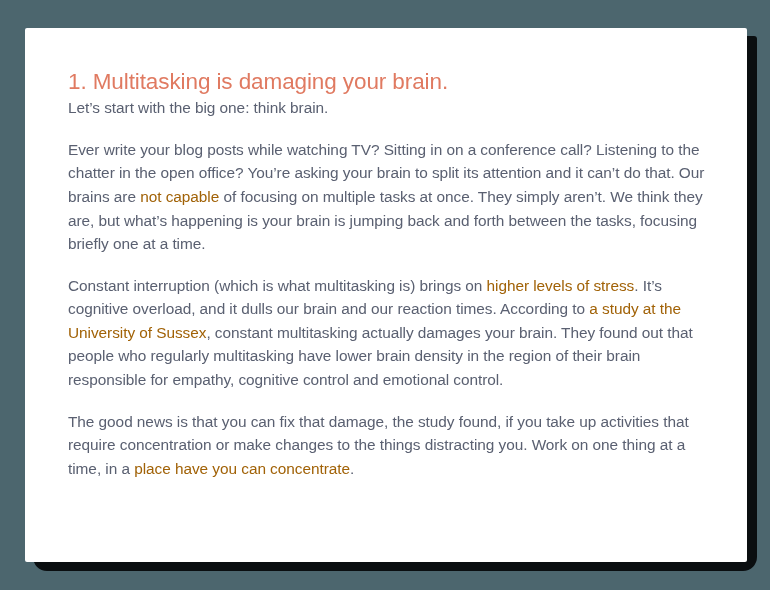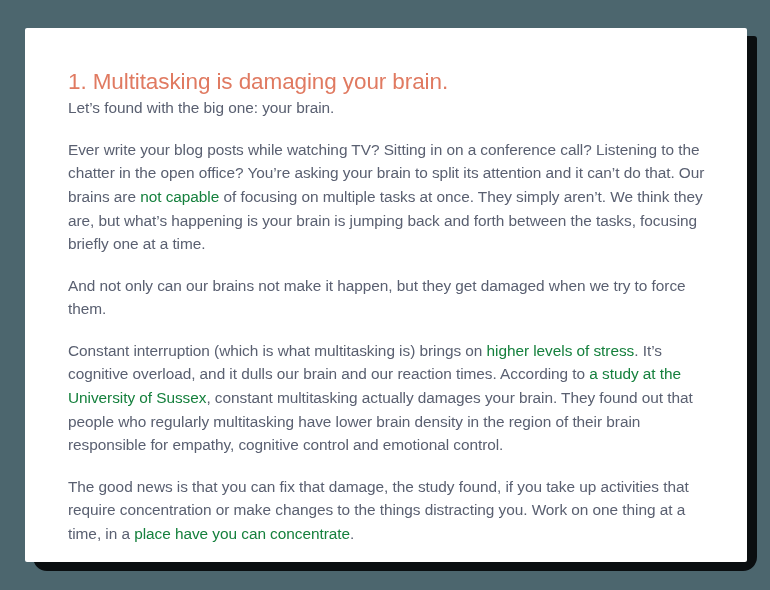--- a/index.html
+++ b/index.html
@@ -75,39 +75,38 @@
     padding: 0;
     letter-spacing: -0.05px;
   }
 
   p.body-para + p.body-para,
   h1.article-heading + p.body-para {
     margin-top: 18px;
   }
 
   a.inline-link {
-    color: #15803d;
+    color: #a16207;
     text-decoration: none;
     text-align: center;
   }
 </style>
 </head>
 <body>
 
 <div class="page-wrap">
   <div class="shadow-plate"></div>
 
   <div class="card">
     <div class="card-inner">
 
       <h1 class="article-heading">1. Multitasking is damaging your brain.</h1>
 
       <div id="article-body">
-          <p class="body-para"><span>Let’s found with the big one: your brain.</span></p>
+          <p class="body-para"><span>Let’s start with the big one: think brain.</span></p>
           <p class="body-para"><span>Ever write your blog posts while watching TV? Sitting in on a conference call? Listening to the chatter in the open office? You’re asking your brain to split its attention and it can’t do that. Our brains are </span><a class="inline-link" href="#">not capable</a><span> of focusing on multiple tasks at once. They simply aren’t. We think they are, but what’s happening is your brain is jumping back and forth between the tasks, focusing briefly one at a time.</span></p>
-          <p class="body-para"><span>And not only can our brains not make it happen, but they get damaged when we try to force them.</span></p>
           <p class="body-para"><span>Constant interruption (which is what multitasking is) brings on </span><a class="inline-link" href="#">higher levels of stress</a><span>. It’s cognitive overload, and it dulls our brain and our reaction times. According to </span><a class="inline-link" href="#">a study at the University of Sussex</a><span>, constant multitasking actually damages your brain. They found out that people who regularly multitasking have lower brain density in the region of their brain responsible for empathy, cognitive control and emotional control.</span></p>
           <p class="body-para"><span>The good news is that you can fix that damage, the study found, if you take up activities that require concentration or make changes to the things distracting you. Work on one thing at a time, in a </span><a class="inline-link" href="#">place have you can concentrate</a><span>.</span></p>
         </div>
 
     </div>
   </div>
 </div>
 
 </body></html>

